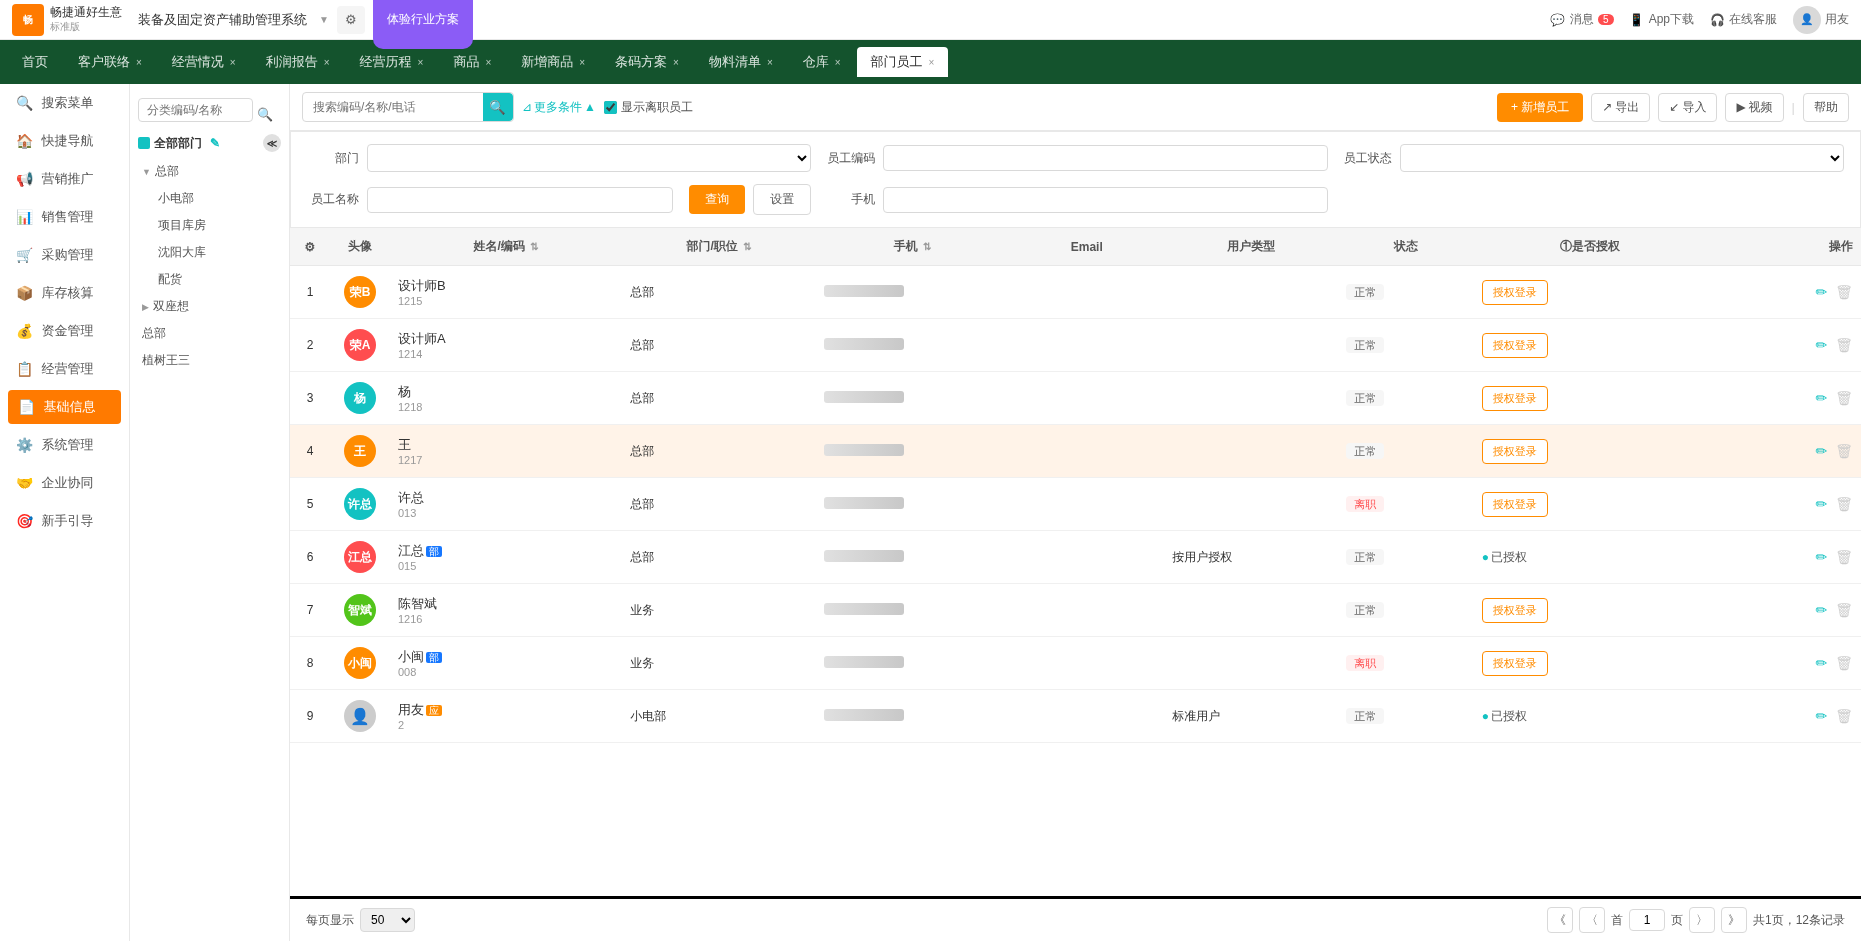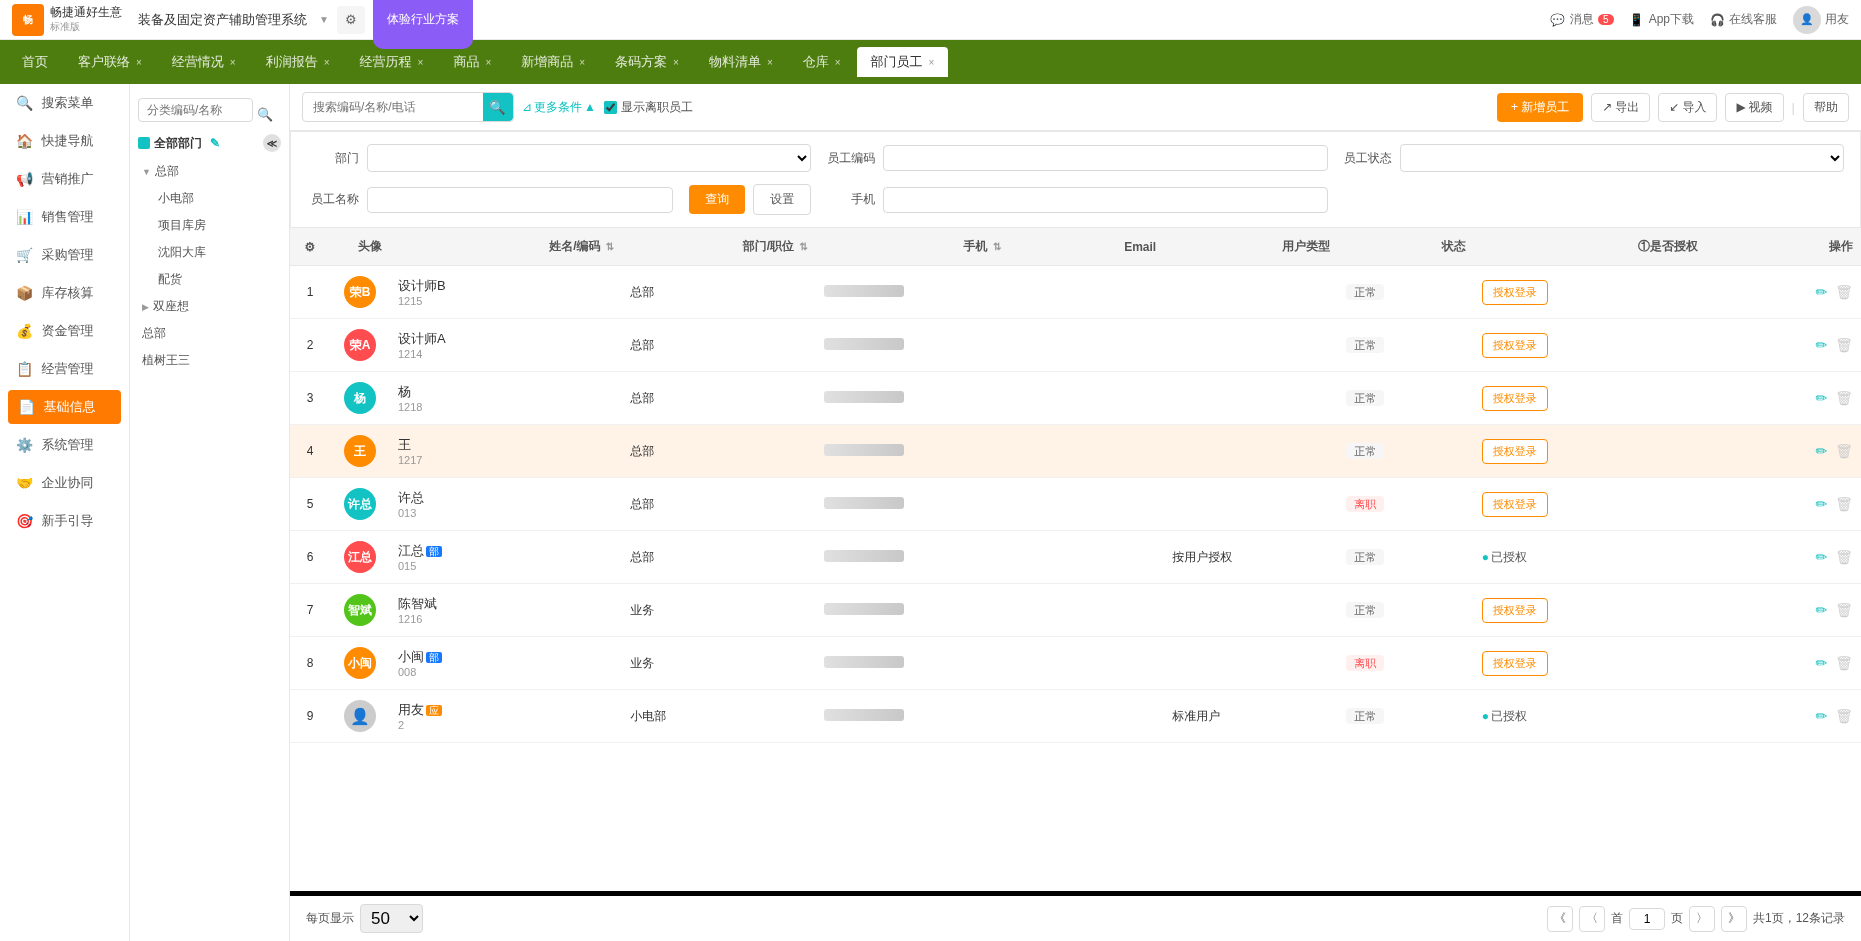--- a/index.html
+++ b/index.html
@@ -15,21 +15,21 @@
     .system-name { font-size: 13px; color: #333; margin-left: 8px; }
     .dropdown-arrow { color: #999; font-size: 10px; margin-left: 4px; cursor: pointer; }
     .gear-btn { width: 28px; height: 28px; background: #f5f5f5; border-radius: 4px; display: flex; align-items: center; justify-content: center; cursor: pointer; color: #666; }
     .trial-btn { background: #8b5cf6; color: white; border: none; border-radius: 10px; padding: 21px 14px; font-size: 12px; cursor: pointer; }
     .top-bar-right { display: flex; align-items: center; gap: 16px; }
     .top-right-item { display: flex; align-items: center; gap: 4px; font-size: 12px; color: #666; cursor: pointer; }
     .badge { background: #ff4d4f; color: white; border-radius: 8px; padding: 0 4px; font-size: 10px; min-width: 16px; text-align: center; }
     .user-avatar { width: 28px; height: 28px; background: #d9d9d9; border-radius: 50%; display: flex; align-items: center; justify-content: center; font-size: 11px; }
 
     
-    .nav-tabs { height: 44px; background: #4d7c0f; display: flex; align-items: center; padding: 0 8px; gap: 2px; overflow-x: auto; }
+    .nav-tabs { height: 44px; background: #14532d; display: flex; align-items: center; padding: 0 8px; gap: 2px; overflow-x: auto; }
     .nav-tab { padding: 6px 14px; color: rgba(255,255,255,0.85); font-size: 13px; cursor: pointer; border-radius: 4px 4px 0 0; white-space: nowrap; display: flex; align-items: center; gap: 4px; }
     .nav-tab.active { background: #fff; color: #333; }
     .nav-tab .close-x { font-size: 10px; color: rgba(255,255,255,0.7); margin-left: 2px; }
     .nav-tab.active .close-x { color: #999; }
 
     
     .main-layout { display: flex; height: calc(100vh - 84px); }
 
     
     .sidebar { width: 130px; background: #fff; border-right: 1px solid #e8e8e8; overflow-y: auto; flex-shrink: 0; }
@@ -68,43 +68,43 @@
     .filter-label { font-size: 12px; color: #555; white-space: nowrap; min-width: 52px; text-align: right; }
     .filter-input { border: 1px solid #d9d9d9; border-radius: 4px; padding: 5px 8px; font-size: 12px; flex: 1; }
     .filter-select { border: 1px solid #d9d9d9; border-radius: 4px; padding: 5px 8px; font-size: 12px; flex: 1; background: white; }
     .filter-actions { display: flex; gap: 8px; justify-content: flex-end; align-items: center; }
     .query-btn { background: #ff8c00; color: white; border: none; border-radius: 4px; padding: 6px 16px; font-size: 12px; cursor: pointer; }
     .reset-btn { background: #fff; color: #555; border: 1px solid #d9d9d9; border-radius: 4px; padding: 6px 16px; font-size: 12px; cursor: pointer; }
 
     
     .table-container { flex: 1; overflow-y: auto; background: #fff; }
     table { width: 100%; border-collapse: collapse; }
-    thead th { background: #f5f5f5; padding: 10px 8px; font-size: 12px; color: #555; text-align: right; border-bottom: 1px solid #e8e8e8; white-space: nowrap; }
+    thead th { background: #f5f5f5; padding: 10px 8px; font-size: 12px; color: #555; text-align: center; border-bottom: 1px solid #e8e8e8; white-space: nowrap; }
     tbody td { padding: 10px 8px; font-size: 12px; color: #333; border-bottom: 1px solid #f0f0f0; vertical-align: middle; }
     tbody tr.highlighted { background: #fff3e8; }
     .th-center { text-align: center; }
     .td-center { text-align: center; }
 
     .avatar-circle { width: 32px; height: 32px; border-radius: 50%; display: flex; align-items: center; justify-content: center; color: white; font-size: 12px; font-weight: bold; flex-shrink: 0; }
     .avatar-gray { width: 32px; height: 32px; border-radius: 50%; background: #ccc; display: flex; align-items: center; justify-content: center; }
 
     .auth-btn { background: white; color: #ff8c00; border: 1px solid #ff8c00; border-radius: 4px; padding: 4px 10px; font-size: 11px; cursor: pointer; }
     .status-normal { background: #f6f6f6; color: #666; border-radius: 4px; padding: 2px 8px; font-size: 11px; }
     .status-resigned { background: #fff0f0; color: #ff4d4f; border-radius: 4px; padding: 2px 8px; font-size: 11px; }
     .already-auth { font-size: 12px; color: #555; }
     .dot-auth { color: #13c2c2; margin-right: 2px; }
     .action-icons { display: flex; gap: 8px; align-items: center; }
     .edit-icon { color: #13c2c2; cursor: pointer; font-size: 14px; }
     .delete-icon { color: #ccc; cursor: pointer; font-size: 14px; }
     .tag-badge { background: #1677ff; color: white; border-radius: 2px; font-size: 10px; padding: 0 3px; margin-left: 2px; }
     .orange-tag { background: #ff8c00; color: white; border-radius: 2px; font-size: 10px; padding: 0 3px; margin-left: 2px; }
 
     
-    .pagination { background: #fff; border-top: 5px solid #000000; padding: 8px 16px; display: flex; align-items: center; justify-content: space-between; font-size: 12px; color: #555; }
-    .page-size-select { border: 1px solid #d9d9d9; border-radius: 4px; padding: 3px 6px; font-size: 17px; }
+    .pagination { background: #fff; border-top: 3px solid #000000; padding: 8px 16px; display: flex; align-items: center; justify-content: space-between; font-size: 12px; color: #555; }
+    .page-size-select { border: 1px solid #d9d9d9; border-radius: 4px; padding: 3px 6px; font-size: 12px; }
     .page-nav { display: flex; align-items: center; gap: 6px; }
     .page-btn { width: 26px; height: 26px; border: 1px solid #d9d9d9; border-radius: 4px; background: #fff; cursor: pointer; display: flex; align-items: center; justify-content: center; font-size: 12px; color: #555; }
     .page-input { width: 36px; border: 1px solid #d9d9d9; border-radius: 4px; padding: 3px 6px; font-size: 12px; text-align: center; }
 
     .name-code { display: flex; flex-direction: column; }
     .emp-name { font-size: 13px; color: #333; }
     .emp-code { font-size: 11px; color: #999; }
 
     
     .blurred-phone { background: linear-gradient(90deg, #e0e0e0 0%, #c8c8c8 100%); border-radius: 3px; height: 12px; width: 80px; display: inline-block; }

